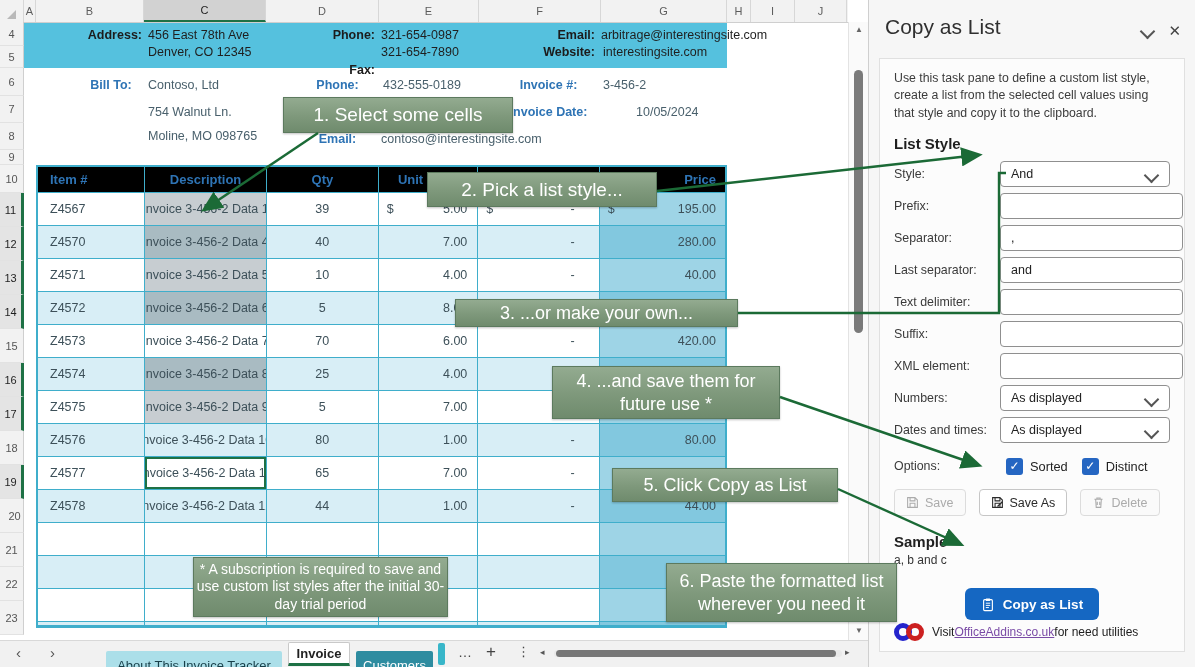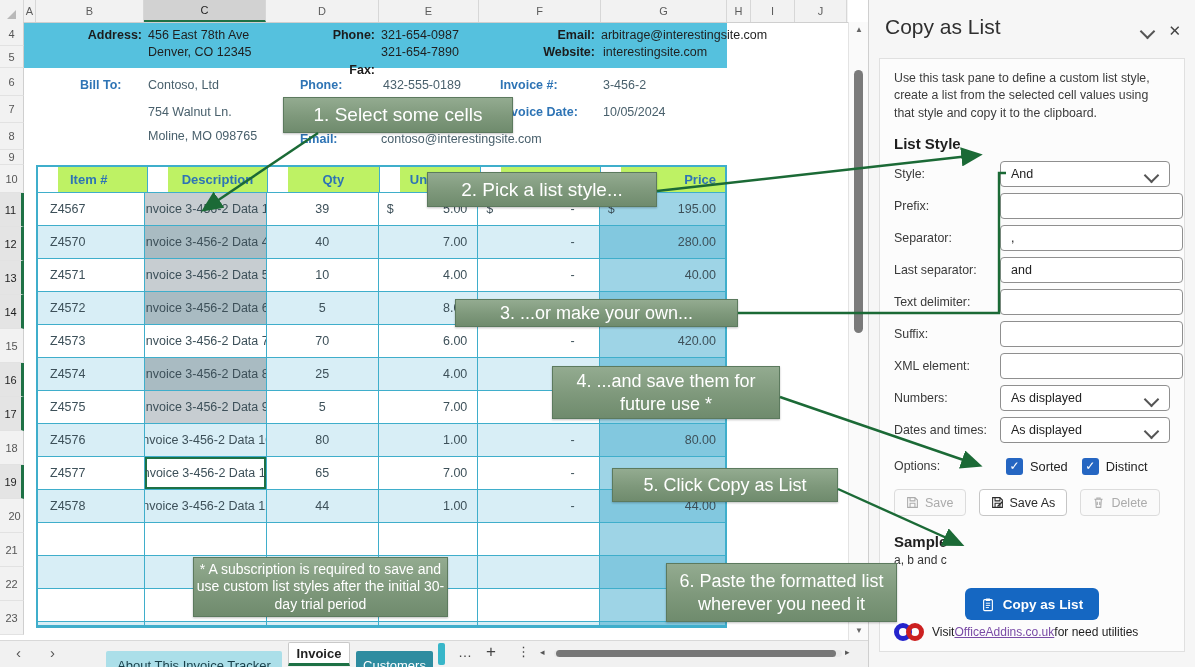--- a/index.html
+++ b/index.html
@@ -16,29 +16,29 @@
   .rowhdrs{position:absolute;left:0;top:22px;width:24px;z-index:5;}
   .rh{position:absolute;left:0;width:24px;background:#F2F2F2;border-right:1px solid #CFCFCF;
       border-bottom:1px solid #E2E2E2;font-size:11px;color:#555;display:flex;align-items:center;
       justify-content:center;box-sizing:border-box;}
   .rh.selrow{background:#E4E4E4;border-right:3px solid #1E7145;color:#1e1e1e;}
   
   .band{position:absolute;left:24px;top:22px;width:703px;height:46px;background:#55C1DE;z-index:2;}
   .abs{position:absolute;font-size:12.5px;white-space:nowrap;}
   .lab{font-weight:bold;color:#1c1c1c;text-align:right;}
   .val{color:#1f1f1f;}
-  .blab{font-weight:bold;color:#2E74B5;text-align:left;}
+  .blab{font-weight:bold;color:#2E74B5;text-align:center;}
   .bval{color:#49606c;}
   
   .tbl{position:absolute;left:36px;top:165px;width:691px;z-index:3;border:2px solid #3FAECB;box-sizing:border-box;}
   .trow{display:flex;border-bottom:1px solid #3FAECB;box-sizing:border-box;}
   .tcell{border-right:1px solid #3FAECB;box-sizing:border-box;font-size:12.5px;color:#3d5059;
          display:flex;align-items:center;overflow:hidden;white-space:nowrap;}
   .tcell:last-child{border-right:none;}
-  .thead .tcell{font-weight:bold;color:#2E74B5;font-size:13px;background:#bef264;margin-left:20px;}
+  .thead .tcell{font-weight:bold;color:#2E74B5;font-size:13px;background:#000000;}
   .bg-w{background:#FFFFFF;} .bg-b{background:#D8EEF6;}
   .price-w{background:#9ED4E6;} .price-b{background:#82C8DF;}
   .sel-w{background:#C7CDD1;} .sel-b{background:#A9BBC2;}
   .active-cell{background:#fff;box-shadow:inset 0 0 0 2px #1E7145;}
   .acct{justify-content:space-between;}
   
   .vsb{position:absolute;left:848px;top:22px;width:20px;height:618px;background:#FAFAFA;
        border-left:1px solid #E3E3E3;z-index:6;}
   .vsb .thumb{position:absolute;left:5px;top:48px;width:9px;height:263px;background:#7a7a7a;border-radius:5px;}
   .sbarrow{position:absolute;left:0;width:20px;text-align:center;font-size:8px;color:#666;}
@@ -170,21 +170,21 @@
   <div class="abs bval" style="left:148px;top:78px">Contoso, Ltd</div>
   <div class="abs bval" style="left:148px;top:105px">754 Walnut Ln.</div>
   <div class="abs bval" style="left:148px;top:129px">Moline, MO 098765</div>
   <div class="abs blab" style="left:300px;top:78px;width:75px">Phone:</div>
   <div class="abs bval" style="left:383px;top:78px">432-555-0189</div>
   <div class="abs blab" style="left:300px;top:132px;width:75px">Email:</div>
   <div class="abs bval" style="left:381px;top:132px">contoso@interestingsite.com</div>
   <div class="abs blab" style="left:500px;top:78px;width:97px">Invoice #:</div>
   <div class="abs bval" style="left:603px;top:78px">3-456-2</div>
   <div class="abs blab" style="left:500px;top:105px;width:97px">Invoice Date:</div>
-  <div class="abs bval" style="left:603px;top:105px">10/05/2024</div>
+  <div class="abs bval" style="left:636px;top:105px">10/05/2024</div>
 
   <div class="tbl" id="invoice-table">
       <div class="trow thead" style="height: 26px;">
         <div class="tcell" style="width: 108px; justify-content: flex-start; padding: 0px 0px 0px 12px;">Item #</div>
         <div class="tcell" style="width: 122px; justify-content: center; padding: 0px;">Description</div>
         <div class="tcell" style="width: 113px; justify-content: center; padding: 0px;">Qty</div>
         <div class="tcell" style="width: 100px; justify-content: center; padding: 0px;">Unit Price</div>
         <div class="tcell" style="width: 122px; justify-content: center; padding: 0px;">Discount</div>
         <div class="tcell" style="width: 126px; justify-content: flex-end; padding: 0px 9px 0px 0px;">Price</div>
       </div>

